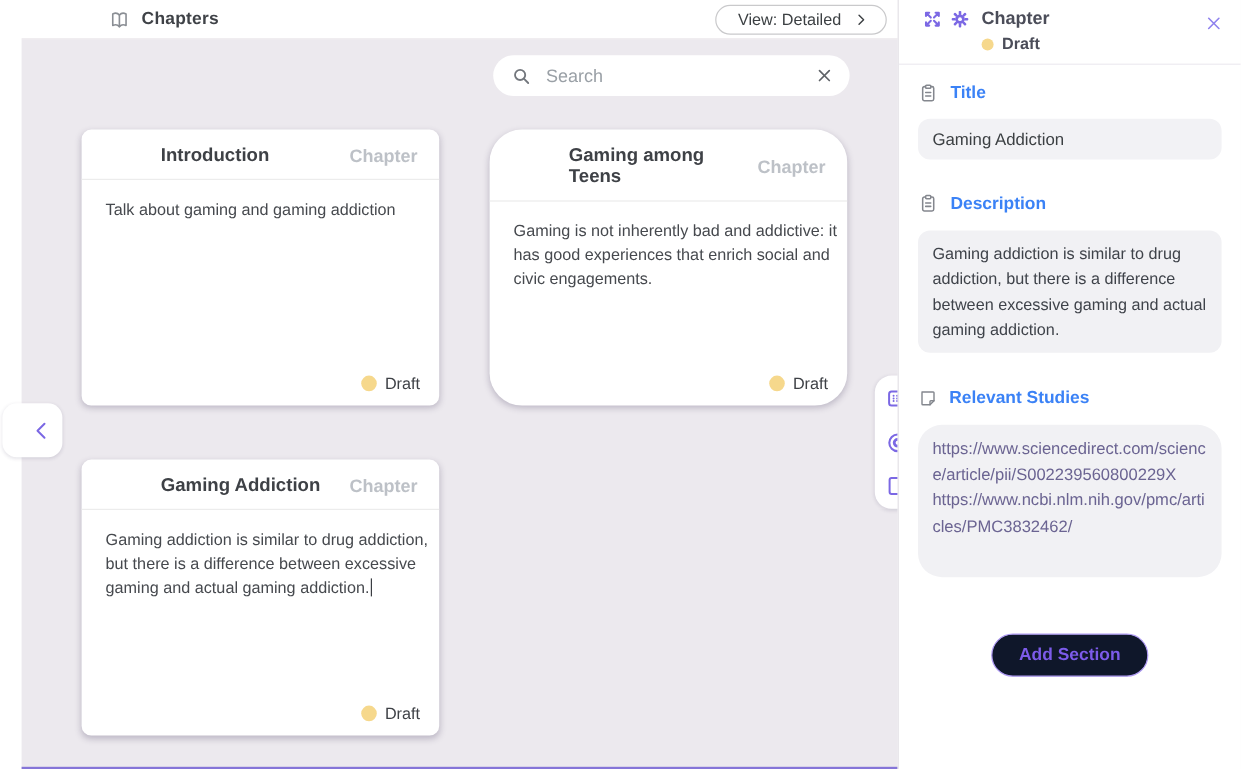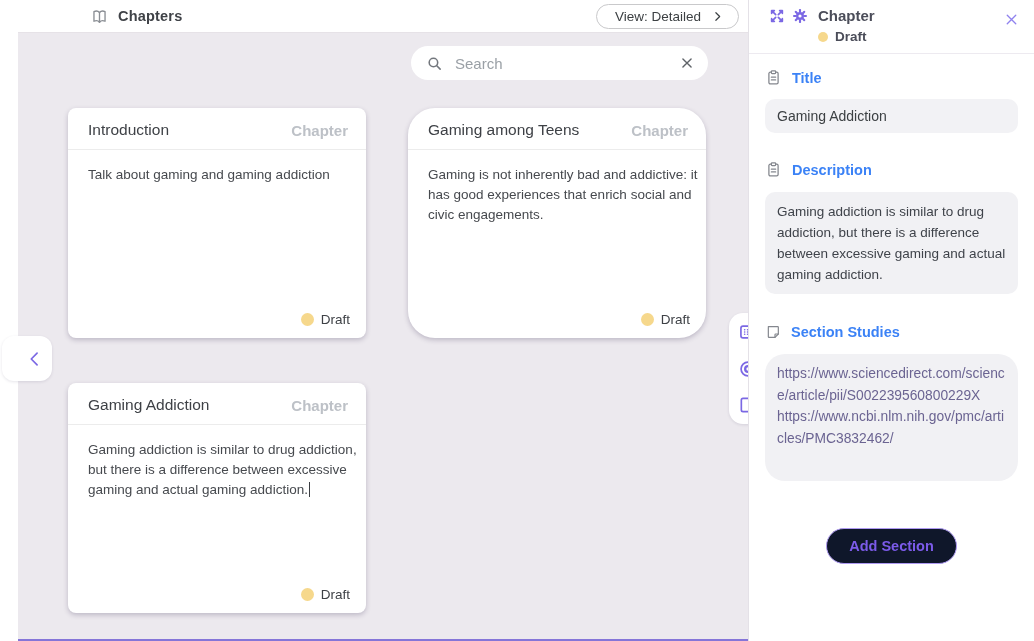--- a/index.html
+++ b/index.html
@@ -28,21 +28,21 @@
                      color:#3C4043; margin-left:12px; font-family:inherit; }
   .searchbar input::placeholder { color:#9AA0A6; }
   .search-ic { color:#73777D; display:flex; }
   .clear-ic { color:#5F6368; display:flex; cursor:pointer; }
 
   
   .card { position:absolute; width:298px; height:230px; background:#fff; border-radius:8px;
           box-shadow:0 2px 5px rgba(50,40,80,.25); cursor:pointer; }
   .card-head { display:flex; justify-content:space-between; align-items:center;
                padding:13px 18px 10px 20px; border-bottom:1px solid #ECECEC; }
-  .card-title { font-size:15.5px; font-weight:400; color:#3E4146; }
+  .card-title { font-size:15.5px; font-weight:700; color:#3E4146;margin-left:46px; }
   .card-type { font-size:15px; font-weight:700; color:#BDC1C7; }
   .card-body { padding:15px 4px 0 20px; font-size:13.5px; line-height:20px; color:#46494E; }
   .caret { display:inline-block; width:1.5px; height:15px; background:#3A3D42; vertical-align:-3px; margin-left:1px; }
   .card-foot { position:absolute; right:16px; bottom:11px; display:flex; align-items:center; gap:7px; }
   .dot { width:13px; height:13px; border-radius:50%; background:#F6D88C; }
   .card-foot span.status { font-size:13.5px; color:#3E4146; }
 
   
   .side-toolbar { position:absolute; left:711px; top:280px; width:37px; height:111px; background:#fff;
                   border-radius:14px 0 0 14px; display:flex; flex-direction:column; align-items:center;
@@ -267,21 +267,21 @@
     </div>
     <div class="field-area">Gaming addiction is similar to drug addiction, but there is a difference between excessive gaming and actual gaming addiction.</div>
 
     <div class="sec-label mt30">
       <span class="sec-ic">
         <svg width="16" height="16" viewBox="0 0 24 24" fill="none" stroke="currentColor" stroke-width="1.8" stroke-linecap="round" stroke-linejoin="round">
           <path d="M5 4h14a1 1 0 0 1 1 1v10l-5 5H6a1 1 0 0 1-1-1V5a1 1 0 0 1 1-1z"></path>
           <path d="M15 20v-4a1 1 0 0 1 1-1h4"></path>
         </svg>
       </span>
-      <span class="lbl">Section Studies</span>
+      <span class="lbl">Relevant Studies</span>
     </div>
     <div class="links-box">
       <div class="link">https://www.sciencedirect.com/science/article/pii/S002239560800229X</div>
       <div class="link">https://www.ncbi.nlm.nih.gov/pmc/articles/PMC3832462/</div>
     </div>
 
     <div class="add-wrap">
       <button class="add-btn">Add Section</button>
     </div>
 

